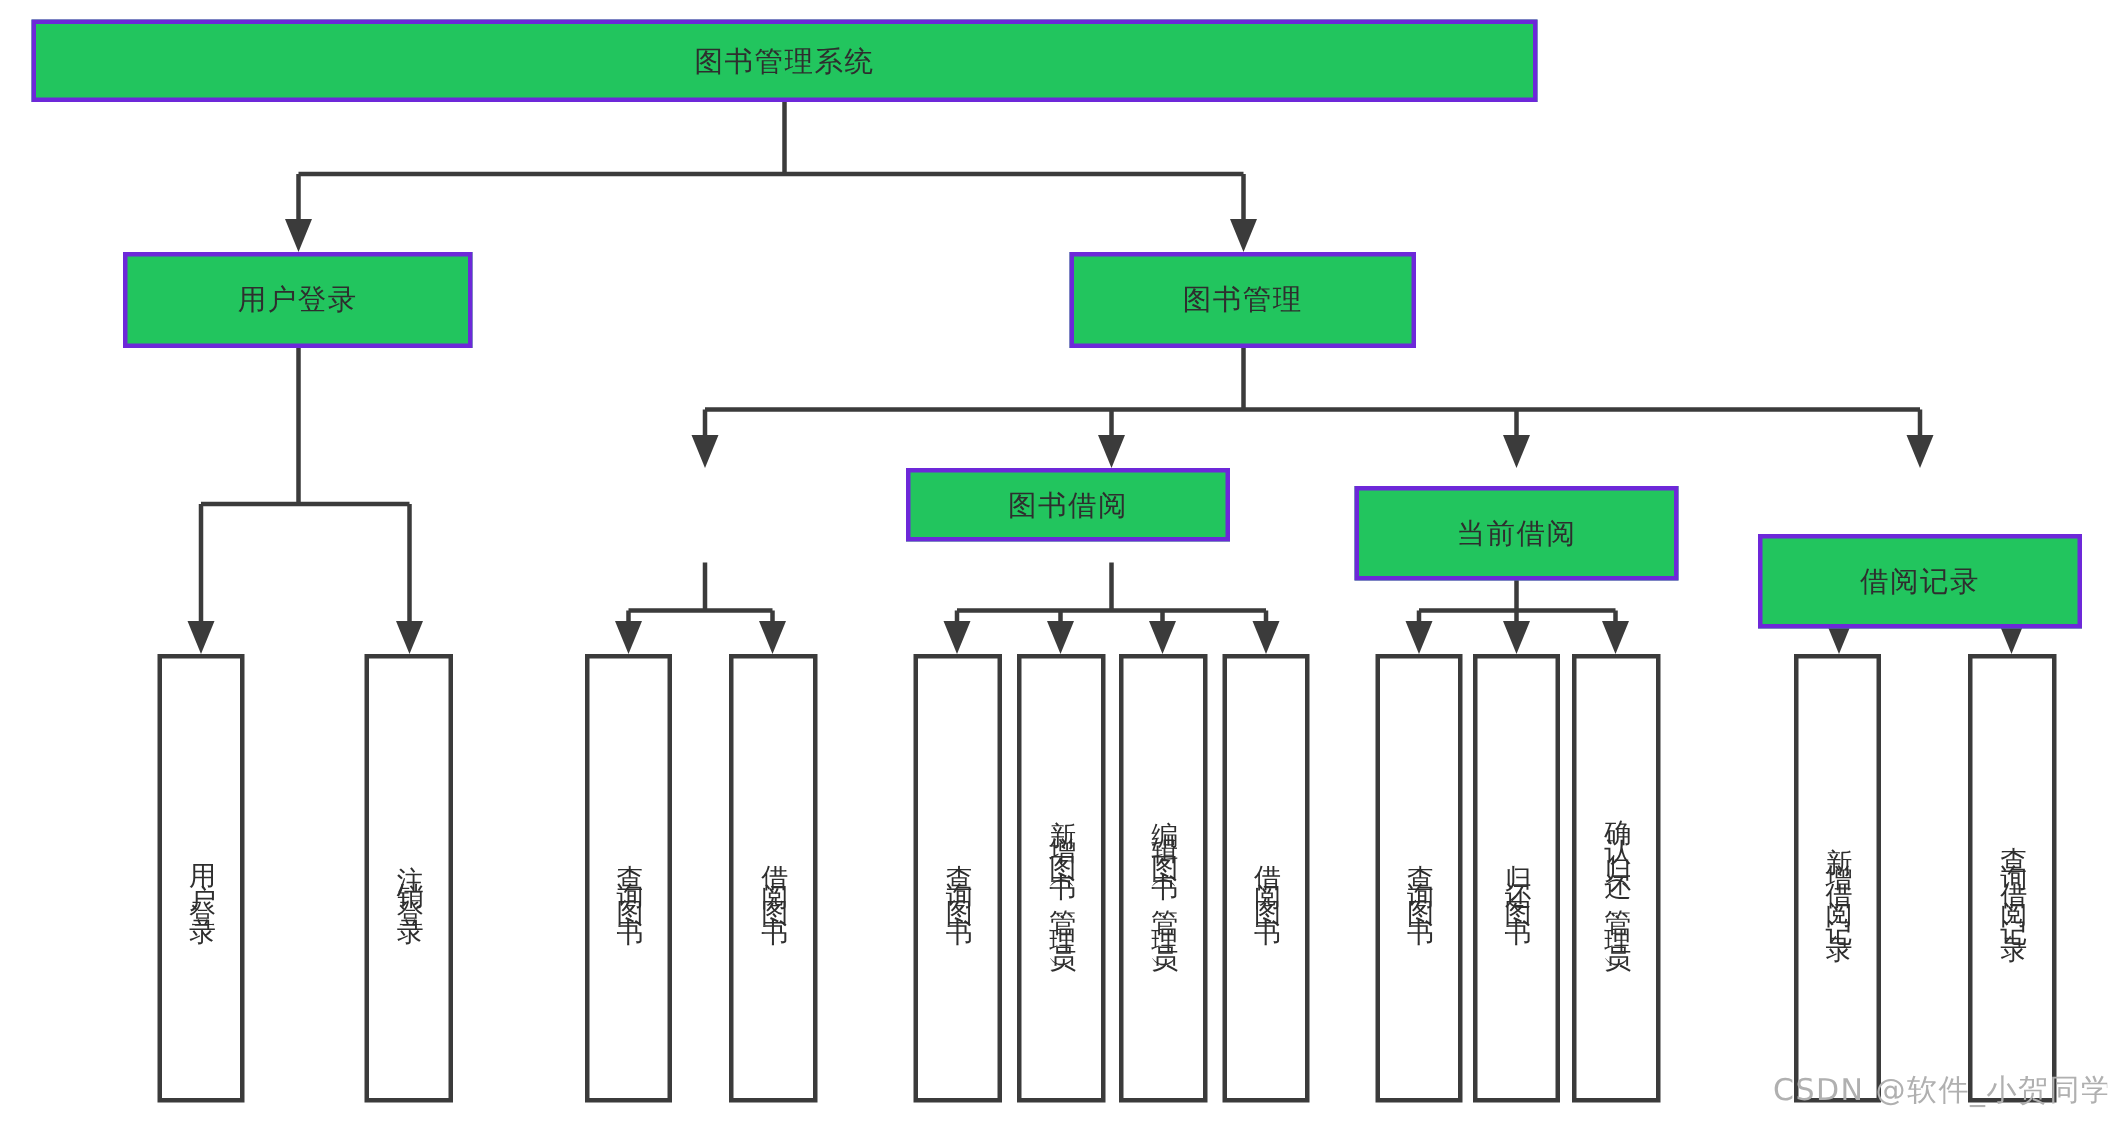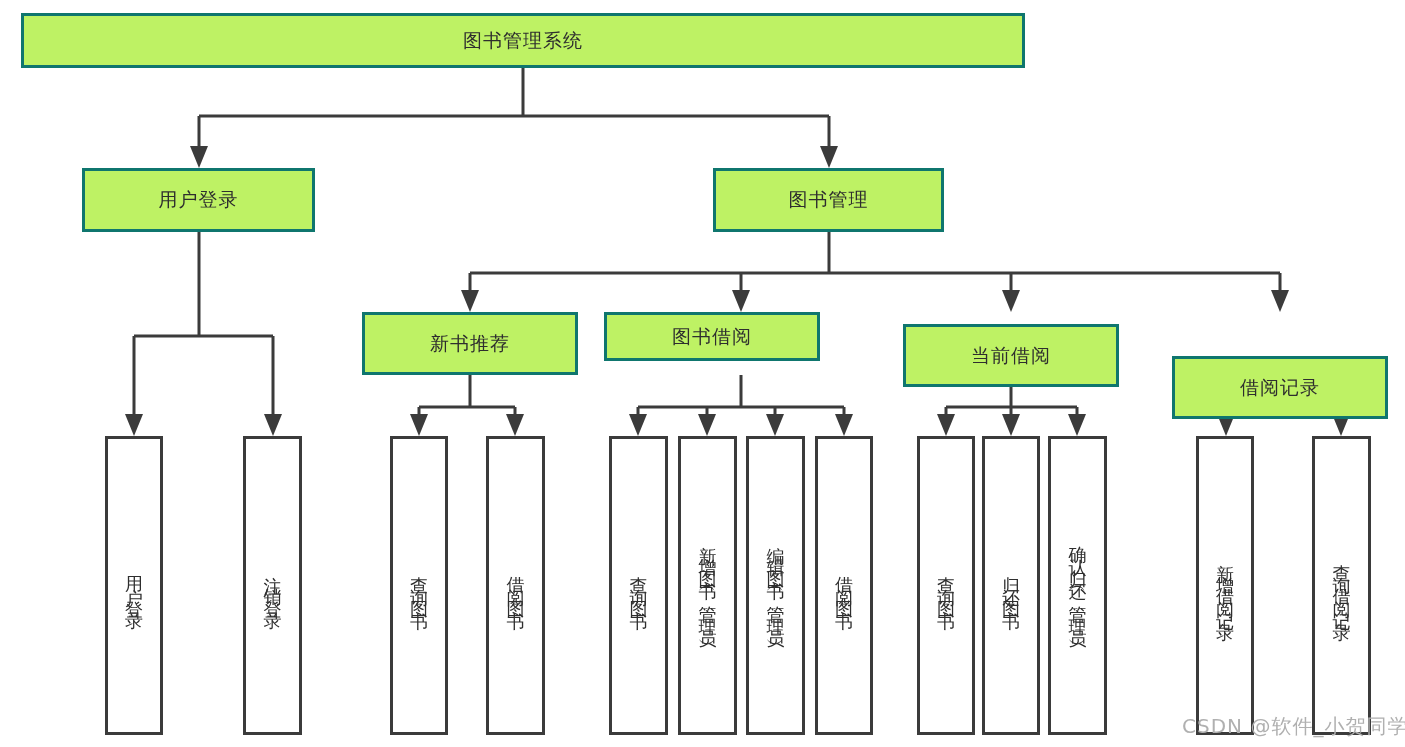--- a/index.html
+++ b/index.html
@@ -2,22 +2,22 @@
 <html><head>
 <meta charset="utf-8">
 <style>
   html,body{margin:0;padding:0;background:#ffffff;}
   .stage{
     position:relative;width:1405px;height:747px;background:#ffffff;overflow:hidden;
     font-family:"DejaVu Sans","Liberation Sans",sans-serif;color:#2e2e2e;
   }
   .stage svg.connectors{position:absolute;left:0;top:0;z-index:1;}
   .node{
-    position:absolute;box-sizing:border-box;background:#bef264;
-    border:3px solid #0f766e;display:flex;align-items:center;justify-content:center;
+    position:absolute;box-sizing:border-box;background:#22c55e;
+    border:3px solid #6d28d9;display:flex;align-items:center;justify-content:center;
     z-index:2;
   }
   .node .lbl{font-size:19px;letter-spacing:1px;color:#2e2e2e;white-space:nowrap;}
   .leaf{
     position:absolute;box-sizing:border-box;background:#ffffff;
     border:3px solid #3b3b3b;display:flex;align-items:center;justify-content:center;
     z-index:2;
   }
   .leaf .vlbl{
     writing-mode:vertical-rl;text-orientation:mixed;
@@ -84,23 +84,20 @@
     <span class="lbl">图书管理系统</span>
   </div>
 
   <div class="node" style="left:82px;top:168px;width:233px;height:64px;">
     <span class="lbl">用户登录</span>
   </div>
   <div class="node" style="left:713px;top:168px;width:231px;height:64px;">
     <span class="lbl">图书管理</span>
   </div>
 
-  <div class="node" style="left:362px;top:312px;width:216px;height:63px;">
-    <span class="lbl">新书推荐</span>
-  </div>
   <div class="node" style="left:604px;top:312px;width:216px;height:49px;">
     <span class="lbl">图书借阅</span>
   </div>
   <div class="node" style="left:903px;top:324px;width:216px;height:63px;">
     <span class="lbl">当前借阅</span>
   </div>
   <div class="node" style="left:1172px;top:312px;width:216px;height:63px;margin-top:44px;">
     <span class="lbl">借阅记录</span>
   </div>
 

